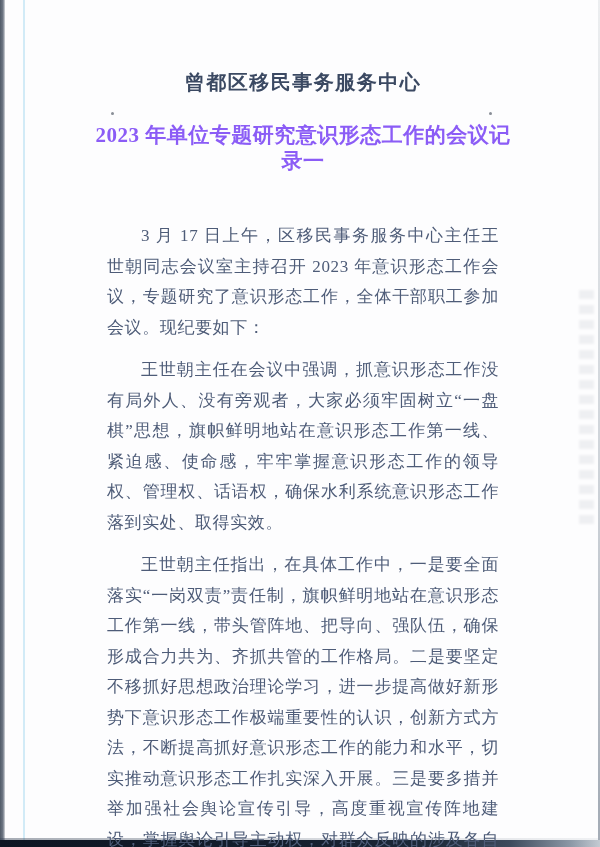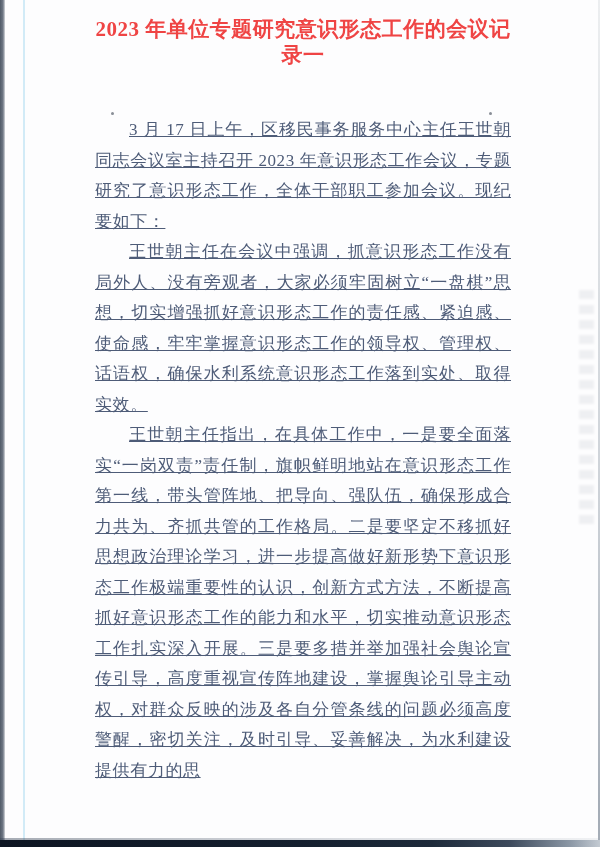--- a/index.html
+++ b/index.html
@@ -73,58 +73,58 @@
   .title-line1 {
     margin-top: 70px;
     text-align: center;
     font-size: 20px;
     line-height: 24px;
     font-weight: bold;
     color: #3b4962;
     letter-spacing: 1.5px;
   }
   .title-line2 {
-    margin-top: 16px;
+    margin-top: 28px;
     text-align: center;
     font-size: 21px;
     line-height: 26px;
     font-weight: bold;
-    color: #ef4444;
+    color: #8b5cf6;
     letter-spacing: 0.5px;
   }
   .body-text {
     margin-top: 47px;
     font-size: 17px;
     line-height: 30.5px;
     letter-spacing: 0.6px;
     text-align: justify;
     text-justify: inter-ideograph;
   }
   .body-text p {
-    margin: 0;
+    margin: 12px;
     text-indent: 2em;
-    text-decoration: underline;
   }
 </style>
 </head>
 <body>
 
 <div class="photo">
 
   <div class="edge-left"></div>
   <div class="margin-line"></div>
   <div class="edge-right"></div>
   <div class="bleed-through"></div>
   <div class="speck a"></div>
   <div class="speck b"></div>
   <div class="edge-bottom"></div>
 
   <div class="doc">
+    <div class="title-line1">曾都区移民事务服务中心</div>
     <div class="title-line2">2023 年单位专题研究意识形态工作的会议记录一</div>
 
     <div class="body-text">
       <p>3 月 17 日上午，区移民事务服务中心主任王世朝同志会议室主持召开 2023 年意识形态工作会议，专题研究了意识形态工作，全体干部职工参加会议。现纪要如下：</p>
-      <p>王世朝主任在会议中强调，抓意识形态工作没有局外人、没有旁观者，大家必须牢固树立“一盘棋”思想，切实增强抓好意识形态工作的责任感、紧迫感、使命感，牢牢掌握意识形态工作的领导权、管理权、话语权，确保水利系统意识形态工作落到实处、取得实效。</p>
+      <p>王世朝主任在会议中强调，抓意识形态工作没有局外人、没有旁观者，大家必须牢固树立“一盘棋”思想，旗帜鲜明地站在意识形态工作第一线、紧迫感、使命感，牢牢掌握意识形态工作的领导权、管理权、话语权，确保水利系统意识形态工作落到实处、取得实效。</p>
       <p>王世朝主任指出，在具体工作中，一是要全面落实“一岗双责”责任制，旗帜鲜明地站在意识形态工作第一线，带头管阵地、把导向、强队伍，确保形成合力共为、齐抓共管的工作格局。二是要坚定不移抓好思想政治理论学习，进一步提高做好新形势下意识形态工作极端重要性的认识，创新方式方法，不断提高抓好意识形态工作的能力和水平，切实推动意识形态工作扎实深入开展。三是要多措并举加强社会舆论宣传引导，高度重视宣传阵地建设，掌握舆论引导主动权，对群众反映的涉及各自分管条线的问题必须高度警醒，密切关注，及时引导、妥善解决，为水利建设提供有力的思</p>
     </div>
   </div>
 
 </div>
 
 </body></html>

